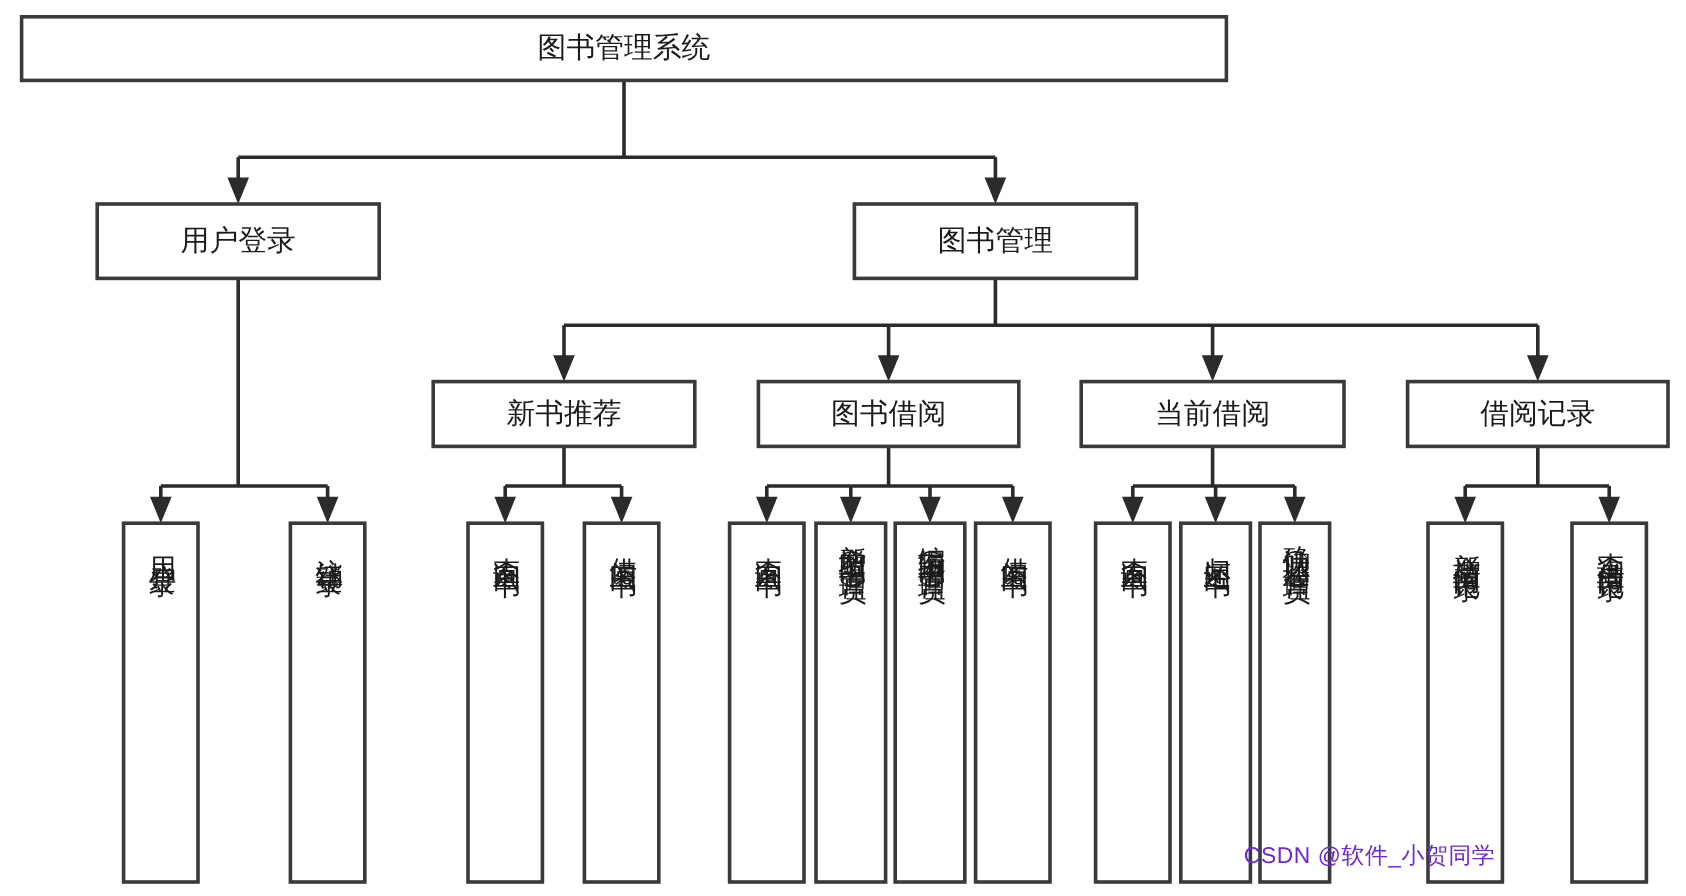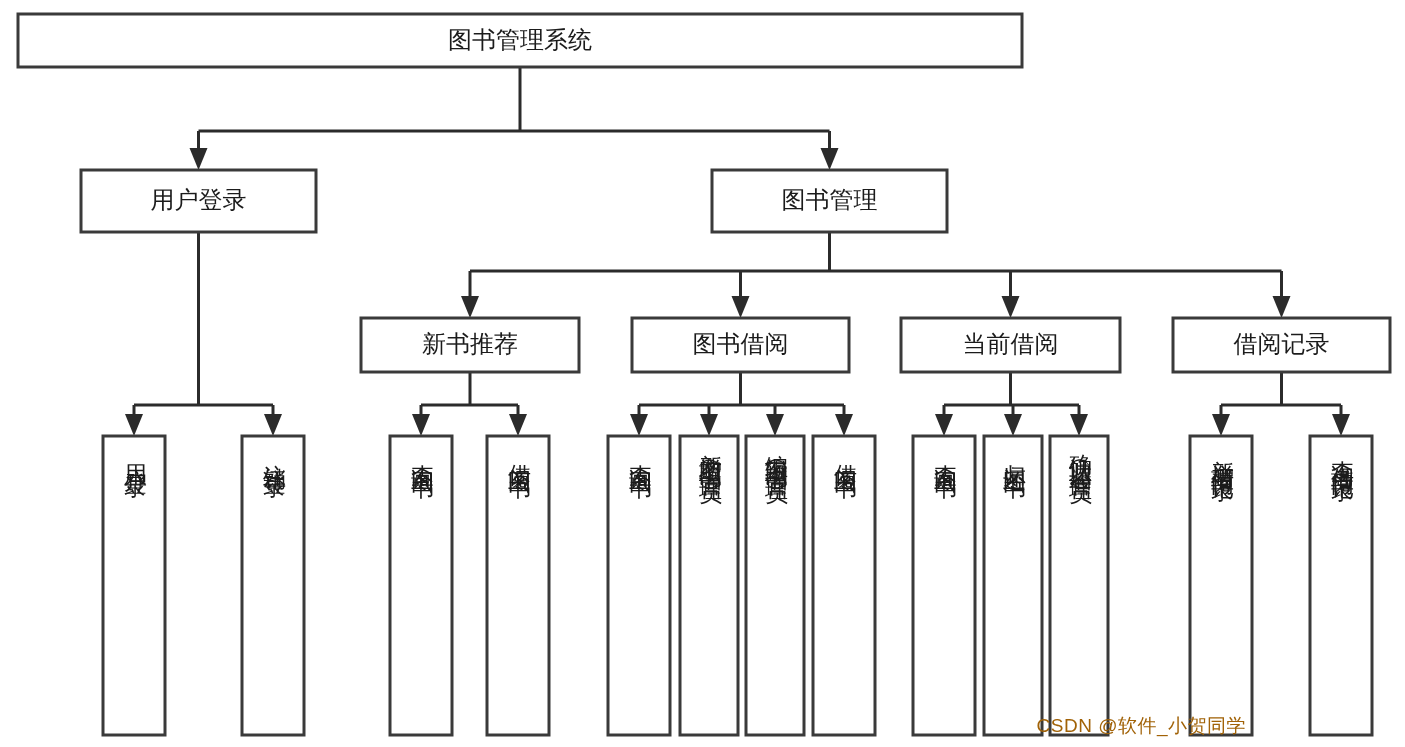--- a/index.html
+++ b/index.html
@@ -46,24 +46,24 @@
   }
   .node-label.vertical {
     font-size: 23px;
     writing-mode: vertical-rl;
     text-orientation: upright;
     letter-spacing: 4px;
   }
   .watermark {
     position: absolute;
     right: 8px;
-    bottom: 8px;
+    bottom: 21px;
     font-family: "Liberation Sans", "DejaVu Sans", sans-serif;
     font-size: 19px;
-    color: #a16207;
+    color: #6d28d9;
     white-space: nowrap;
     letter-spacing: 0.5px;
   }
 </style>
 </head>
 <body>
 
 <div id="diagram-root">
   <svg id="diagram-svg" width="1405" height="747" viewBox="0 0 1405 747">
     <g id="edges-layer">

